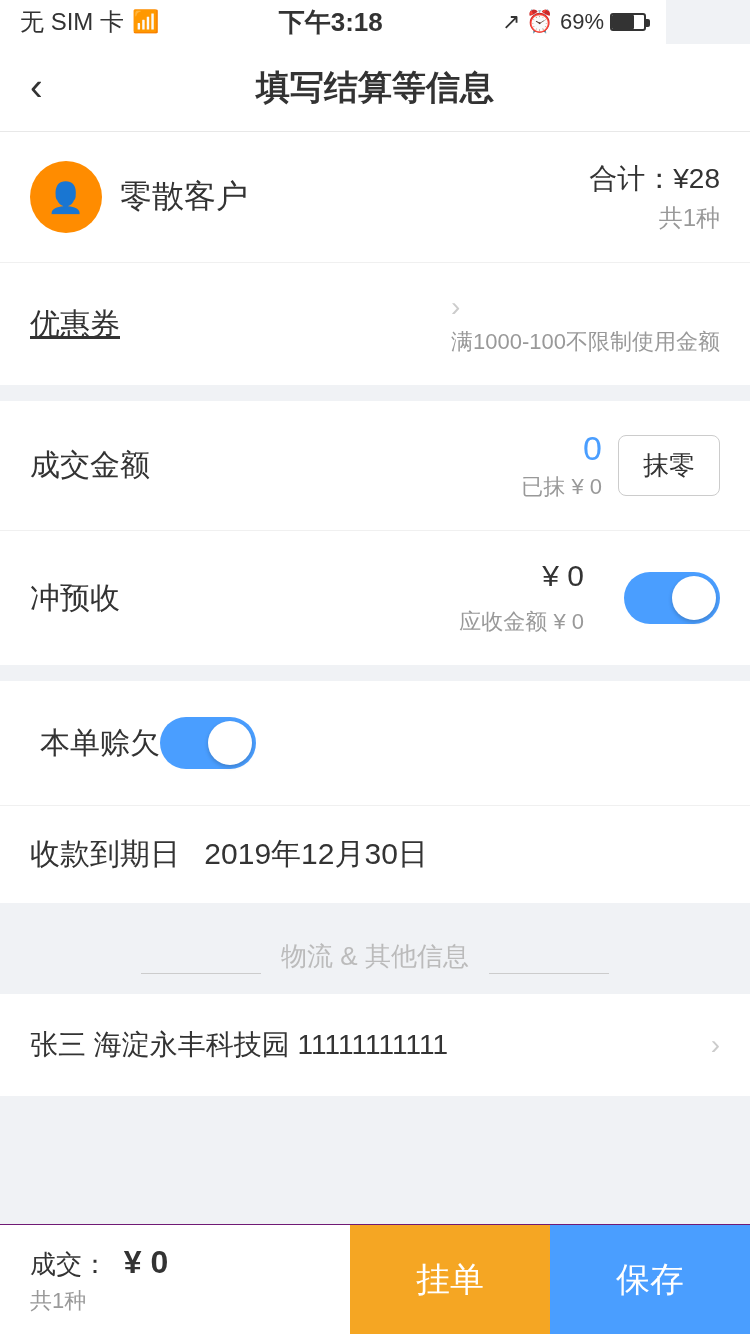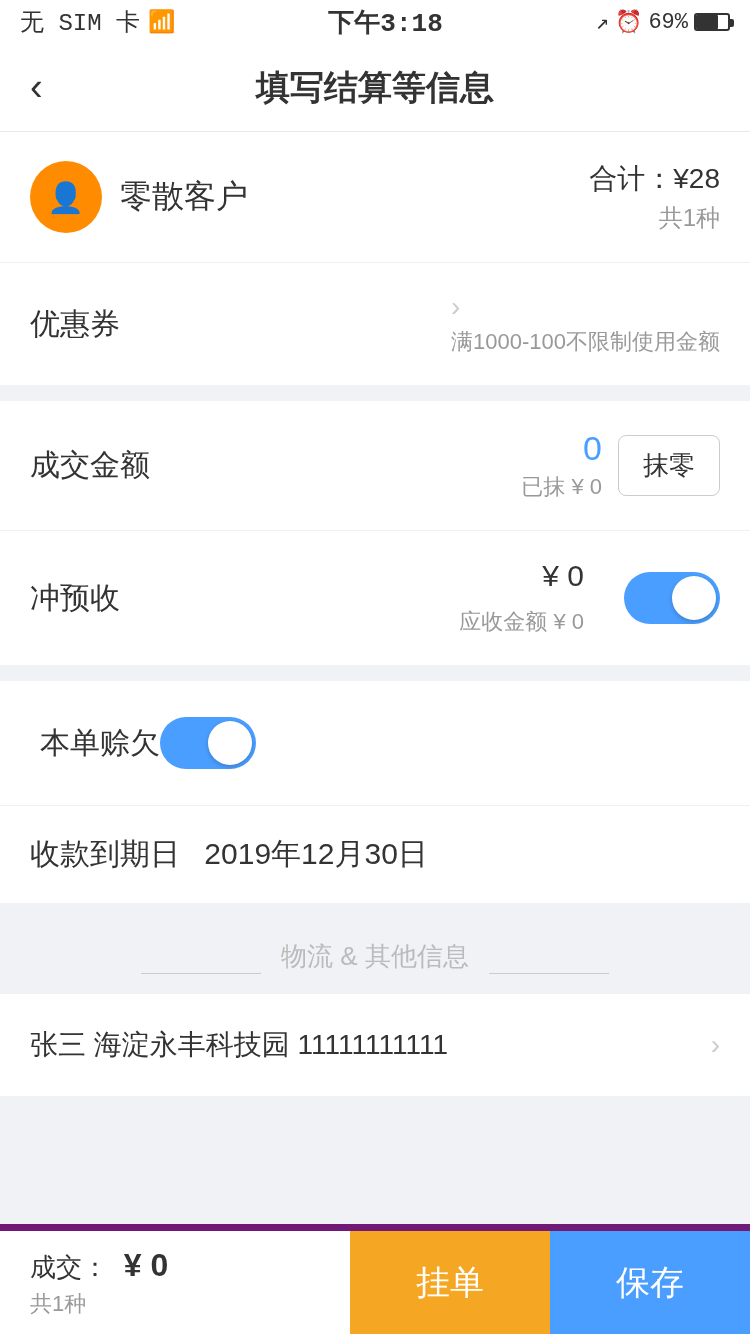--- a/index.html
+++ b/index.html
@@ -9,30 +9,29 @@
       min-height: 1334px;
       background: #f0f2f5;
       font-family: -apple-system, 'PingFang SC', 'Helvetica Neue', sans-serif;
       font-size: 28px;
       color: #333;
       position: relative;
     }
 
     
     .status-bar {
-      width: 750px;
+      width: 666px;
       height: 44px;
       background: #fff;
       display: flex;
       align-items: center;
       justify-content: space-between;
       padding: 0 20px;
       font-size: 24px;
       font-weight: 500;
-      font-family: Liberation Mono, monospace;
     }
     .status-left { display: flex; align-items: center; gap: 8px; }
     .status-center { font-weight: 600; font-size: 26px; }
     .status-right { display: flex; align-items: center; gap: 6px; font-size: 22px; }
     .wifi-icon { font-size: 22px; }
     .battery-icon {
       display: inline-block;
       width: 36px; height: 18px;
       border: 2px solid #333;
       border-radius: 3px;
@@ -105,21 +104,21 @@
     .customer-count { font-size: 24px; color: #999; margin-top: 4px; }
 
     
     .coupon-row {
       display: flex;
       align-items: center;
       justify-content: space-between;
       padding: 28px 30px;
       border-top: 1px solid #f0f0f0;
     }
-    .coupon-label { font-size: 30px; color: #333; }
+    .coupon-label { font-size: 30px; color: #333; text-decoration: underline; }
     .coupon-discount { font-size: 34px; color: #ff4444; font-weight: 500; }
     .coupon-desc { font-size: 22px; color: #999; text-align: right; margin-top: 4px; }
     .coupon-right-block { text-align: right; }
     .chevron-icon { color: #ccc; font-size: 28px; }
 
     
     .form-section {
       background: #fff;
       margin-bottom: 16px;
     }
@@ -226,21 +225,21 @@
     .address-chevron { color: #ccc; font-size: 28px; }
 
     
     .bottom-bar {
       position: fixed;
       bottom: 0;
       width: 750px;
       height: 110px;
       display: flex;
       background: #fff;
-      border-top: 7px solid #701a75;
+      border-top: 1px solid #701a75;
     }
     .bottom-left {
       flex: 1;
       display: flex;
       flex-direction: column;
       justify-content: center;
       padding: 0 30px;
     }
     .bottom-deal { font-size: 26px; color: #333; }
     .bottom-amount { font-size: 32px; color: #333; font-weight: 600; display: inline; margin-left: 8px; }

